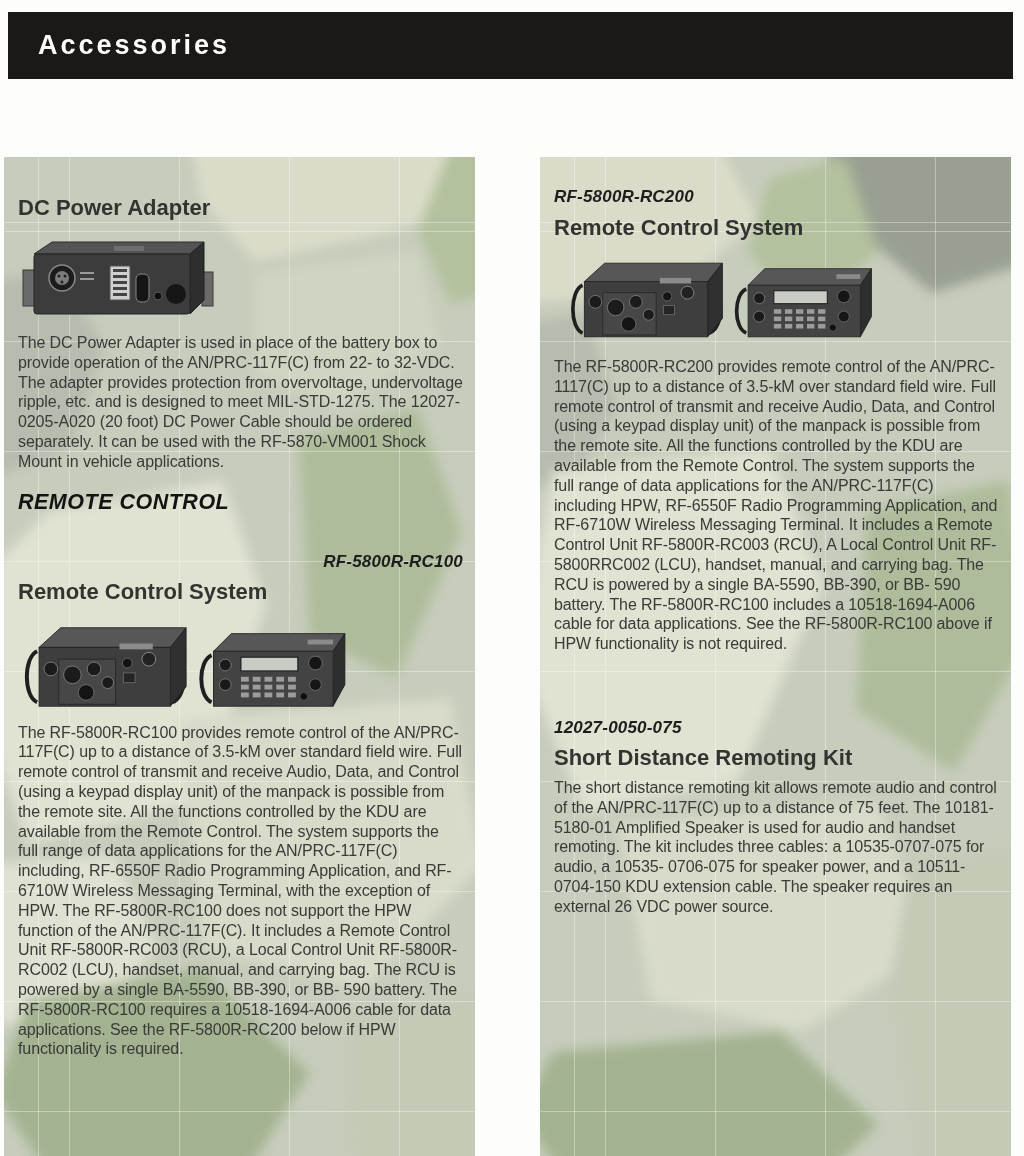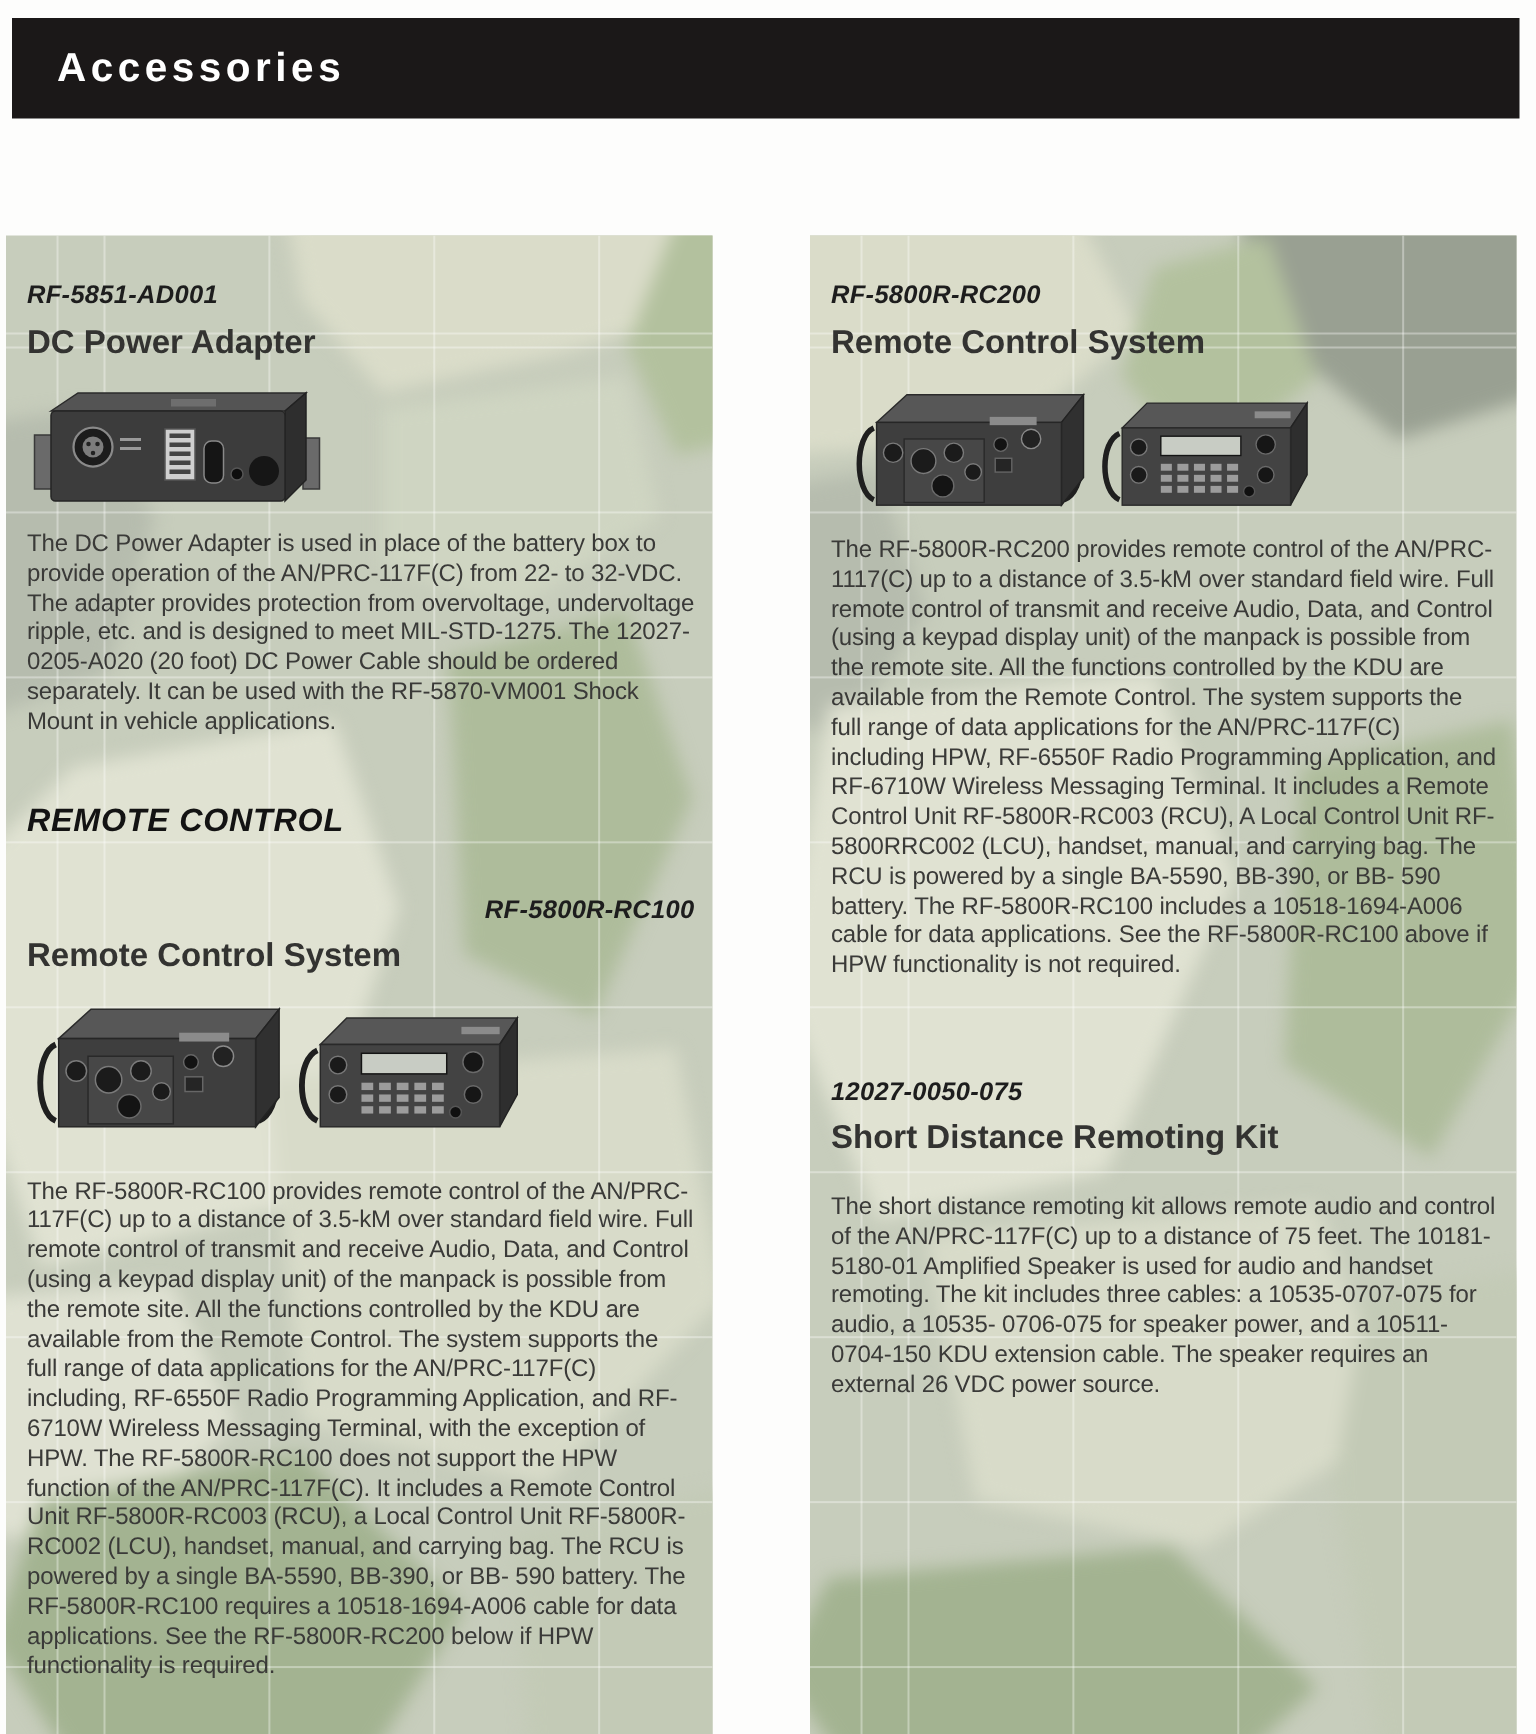--- a/index.html
+++ b/index.html
@@ -44,29 +44,29 @@
   }
   .product-name {
     font-size:22px; font-weight:bold; color:#333331; margin-top:8px;
   }
   .product-desc {
     font-size:16px; line-height:19.8px; color:#3a3a38; margin-top:11px;
     letter-spacing:-0.1px;
   }
   .section-heading {
     font-size:21.5px; font-weight:bold; font-style:italic; color:#131313;
-    letter-spacing:.5px; margin-top:43px;
+    letter-spacing:.5px; margin-top:18px;
   }
   .photo { margin-top:13px; }
   .photo svg { display:block; }
 
   .mt-code2 { margin-top:37px;text-align:right; }
   .mt-name-tight { margin-top:7px; }
   .mt-code4 { margin-top:64px; }
-  .mt-desc-tight { margin-top:24px; }
+  .mt-desc-tight { margin-top:7px; }
 </style>
 </head>
 <body>
 
 <div class="header-bar">
   <div class="header-title">Accessories</div>
 </div>
 
 <div class="panel panel-left">
   <svg class="camo" viewBox="0 0 471 999" preserveAspectRatio="none" width="511" height="1039">
@@ -77,21 +77,20 @@
     <polygon points="290,290 400,260 440,380 380,520 300,480" fill="#aebc9b"></polygon>
     <polygon points="180,560 430,540 460,700 350,820 200,780" fill="#d8dbc9"></polygon>
     <polygon points="0,700 120,690 160,780 80,860 0,850" fill="#dfe1d2"></polygon>
     <polygon points="40,830 200,800 300,900 240,999 60,999 10,920" fill="#a3b391"></polygon>
     <polygon points="330,850 471,820 471,999 340,999" fill="#c3cab6"></polygon>
     <polygon points="250,130 400,110 420,200 330,260 250,230" fill="#cfd5c2"></polygon>
   </svg>
   <div class="grid-overlay"></div>
 
   <div class="panel-content">
-    <div class="product-code">RF-5851-AD001</div>
     <div class="product-name">DC Power Adapter</div>
 
     <div class="photo">
       <svg width="200" height="88" viewBox="0 0 200 88">
         <rect x="5" y="36" width="13" height="36" fill="#6a6a6a" stroke="#3a3a3a"></rect>
         <rect x="184" y="38" width="11" height="34" fill="#6a6a6a" stroke="#3a3a3a"></rect>
         <polygon points="16,20 34,8 186,8 172,20" fill="#545454" stroke="#2b2b2b"></polygon>
         <polygon points="172,20 186,8 186,66 172,80" fill="#2e2e2e" stroke="#222222"></polygon>
         <rect x="16" y="20" width="156" height="60" rx="3" fill="#3c3c3c" stroke="#242424"></rect>
         <circle cx="44" cy="44" r="13" fill="#1c1c1c" stroke="#8a8a8a" stroke-width="1.5"></circle>

